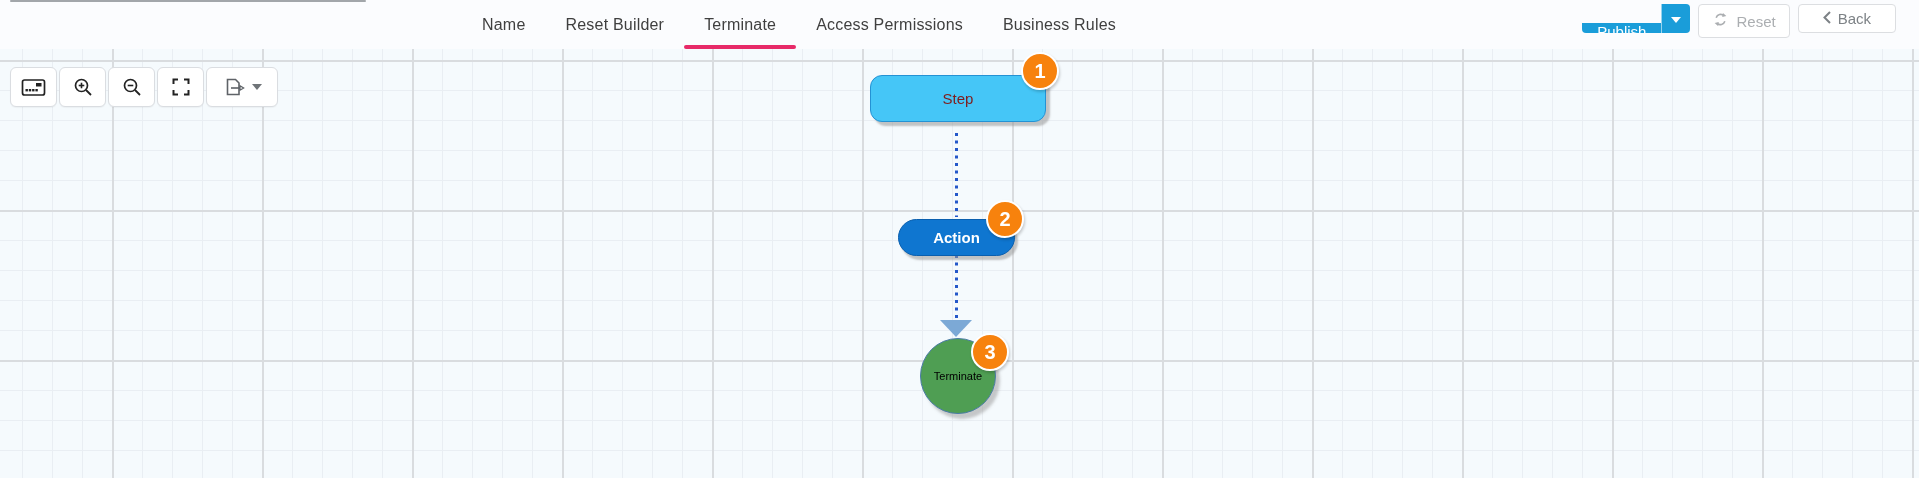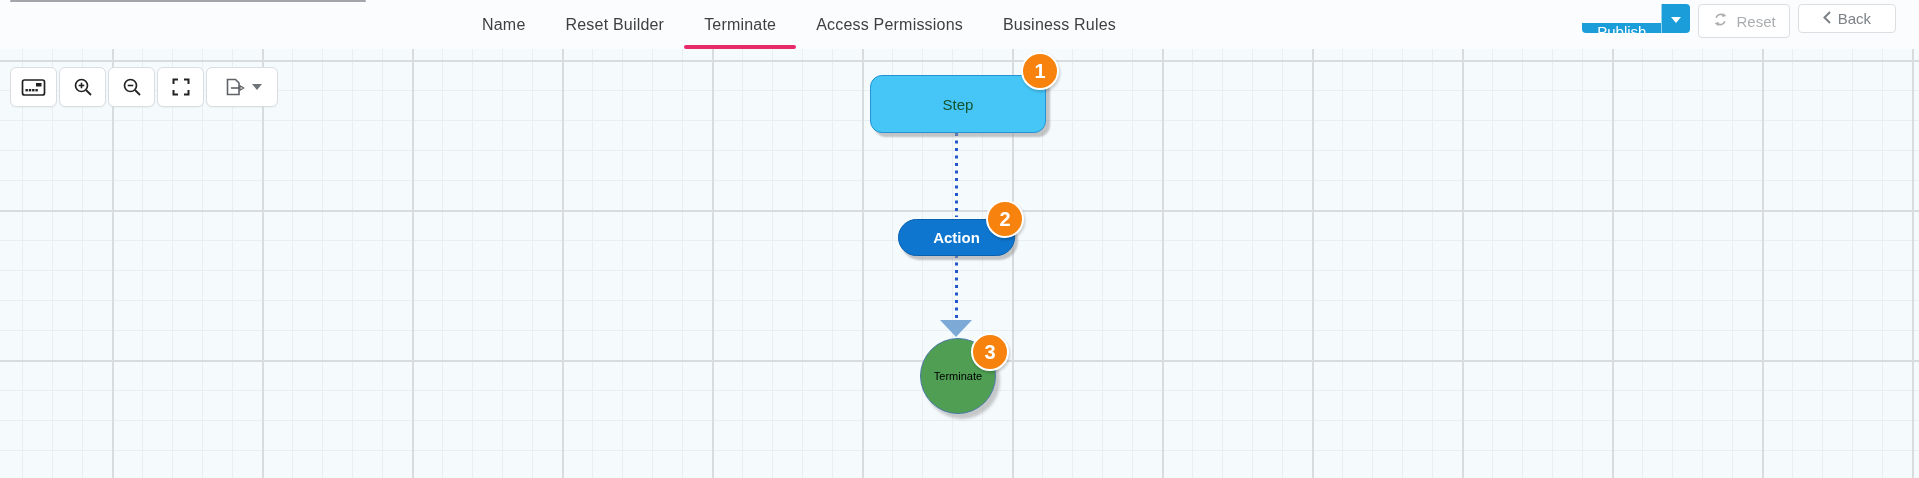--- a/index.html
+++ b/index.html
@@ -45,23 +45,23 @@
       box-shadow:0 1px 1px rgba(0,0,0,.04); }
   .tool-btn.wide { width:72px; gap:6px; }
   .tool-btn svg { display:block; }
 
   
   .connectors { position:absolute; left:0; top:0; width:1919px; height:429px; pointer-events:none; z-index:1; }
 
   
   .node { position:absolute; display:flex; align-items:center; justify-content:center; cursor:pointer; z-index:2; }
   .node-label { pointer-events:none; }
-  .node-step { left:870px; top:26px; width:176px; height:58px; border-radius:12px;
+  .node-step { left:870px; top:26px; width:176px; height:47px; border-radius:12px;
       background:var(--step-fill); border:1.5px solid var(--step-border);
-      box-shadow:4px 4px 2px rgba(150,150,150,.55); font-size:15px; color:#14532d; }
+      box-shadow:4px 4px 2px rgba(150,150,150,.55); font-size:15px; color:#7f1d1d; }
   .node-action { left:898px; top:170px; width:117px; height:37px; border-radius:19px;
       background:var(--action-fill); border:1px solid var(--action-border);
       box-shadow:3px 4px 2px rgba(150,150,150,.55); font-size:15px; font-weight:700; color:#fff; }
   .node-terminate { left:920px; top:289px; width:76px; height:76px; border-radius:50%;
       background:var(--terminate-fill); border:1.5px solid var(--terminate-border);
       box-shadow:4px 5px 3px rgba(150,150,150,.5); font-size:11px; color:#000; }
 
   .badge { position:absolute; width:38px; height:38px; border-radius:50%; background:var(--badge-orange);
       border:2px solid #fff; color:#fff; font-size:20px; font-weight:700; display:flex; align-items:center;
       justify-content:center; z-index:3; box-shadow:1px 2px 3px rgba(0,0,0,.2); }

